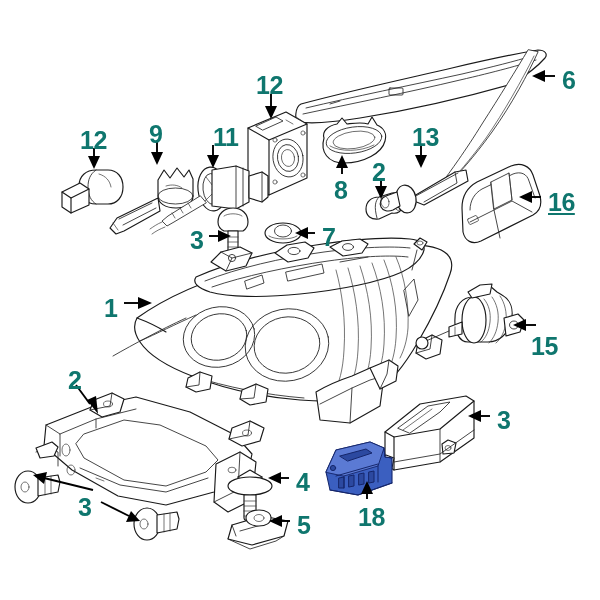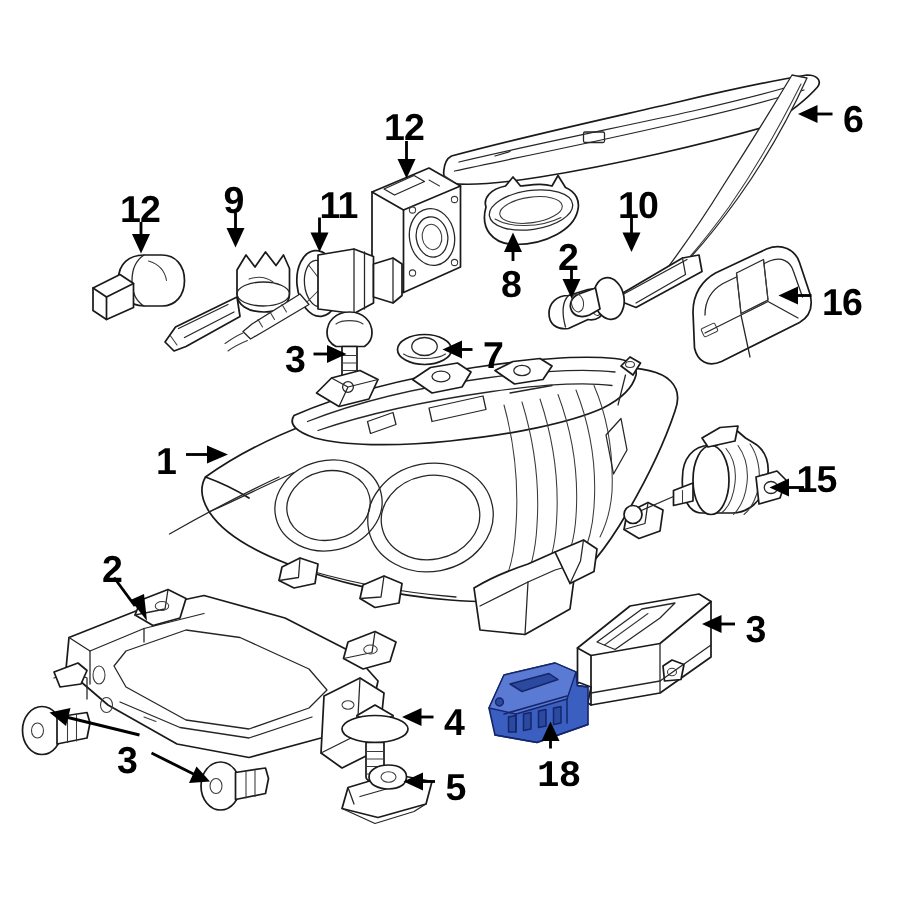--- a/index.html
+++ b/index.html
@@ -97,21 +97,21 @@
   .arrowfill {
     fill: #000000;
     stroke: none;
   }
   
   .callout {
     position: absolute;
     font-family: "Liberation Sans", sans-serif;
     font-size: 25px;
     font-weight: 700;
-    color: #000000;
+    color: #0f766e;
     line-height: 1;
     letter-spacing: -0.5px;
     white-space: nowrap;
     user-select: none;
   }
 </style>
 </head>
 <body>
 
 <div id="diagram-root">
@@ -521,20 +521,20 @@
   <div class="callout" style="left:78px;  top:495px;">3</div>
   <div class="callout" style="left:296px; top:470px;">4</div>
   <div class="callout" style="left:297px; top:513px;">5</div>
   <div class="callout" style="left:562px; top:68px;">6</div>
   <div class="callout" style="left:322px; top:225px;">7</div>
   <div class="callout" style="left:334px; top:178px;">8</div>
   <div class="callout" style="left:149px; top:122px;">9</div>
   <div class="callout" style="left:372px; top:160px;">2</div>
   <div class="callout" style="left:213px; top:125px;">11</div>
   <div class="callout" style="left:256px; top:73px;">12</div>
-  <div class="callout" style="left:412px; top:125px;">10</div>
+  <div class="callout" style="left:412px; top:125px;">13</div>
   <div class="callout" style="left:80px;  top:128px;">12</div>
-  <div class="callout" style="left:531px; top:308px;text-align:right;">15</div>
-  <div class="callout" style="left:548px; top:190px;">16</div>
+  <div class="callout" style="left:531px; top:334px;text-align:right;">15</div>
+  <div class="callout" style="left:548px; top:190px;text-decoration:underline;">16</div>
   <div class="callout" style="left:497px; top:408px;">3</div>
-  <div class="callout" style="left:358px; top:505px;font-family:Liberation Mono, monospace;">18</div>
+  <div class="callout" style="left:358px; top:505px;">18</div>
 
 </div>
 
 </body></html>

